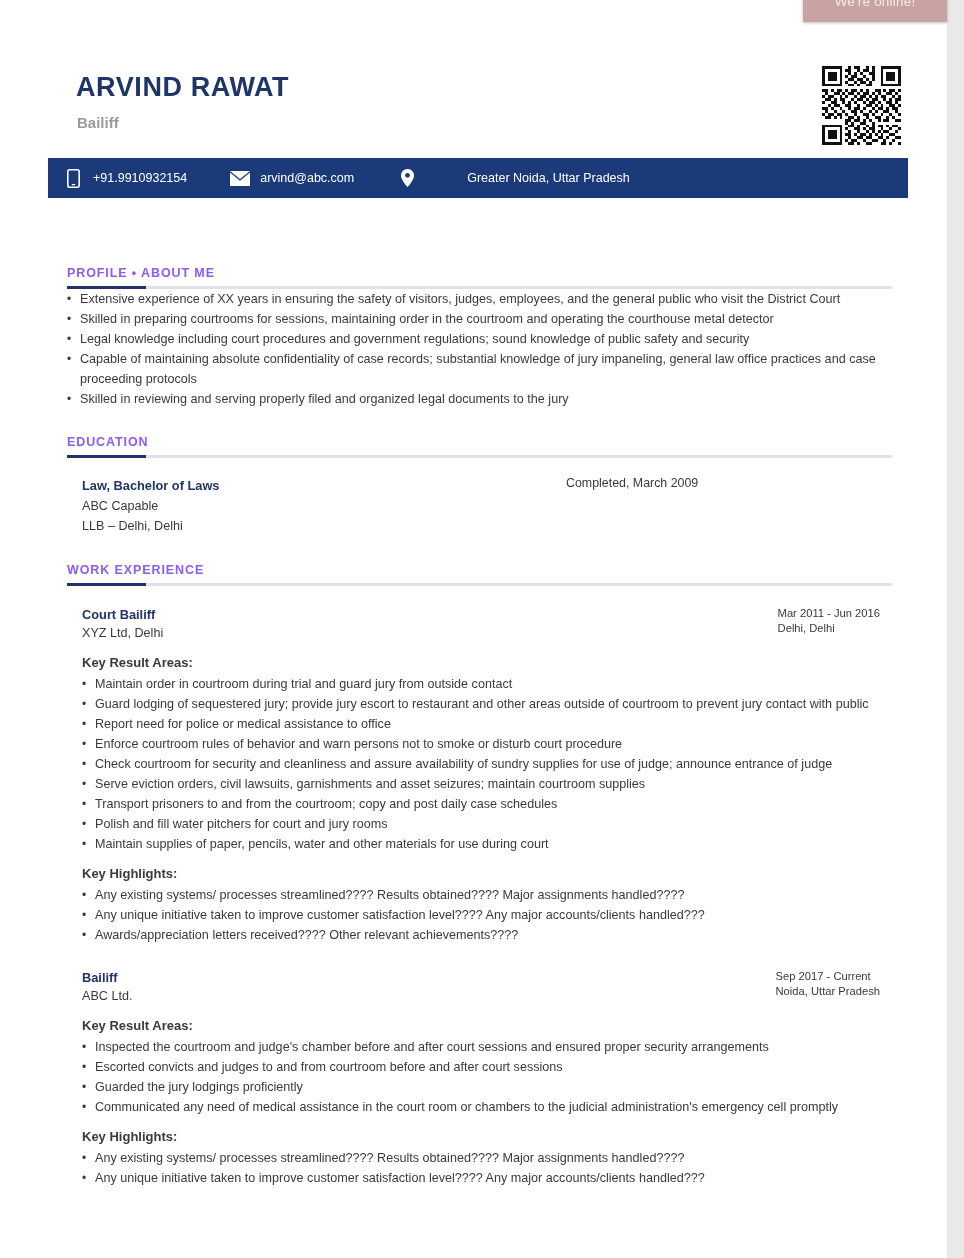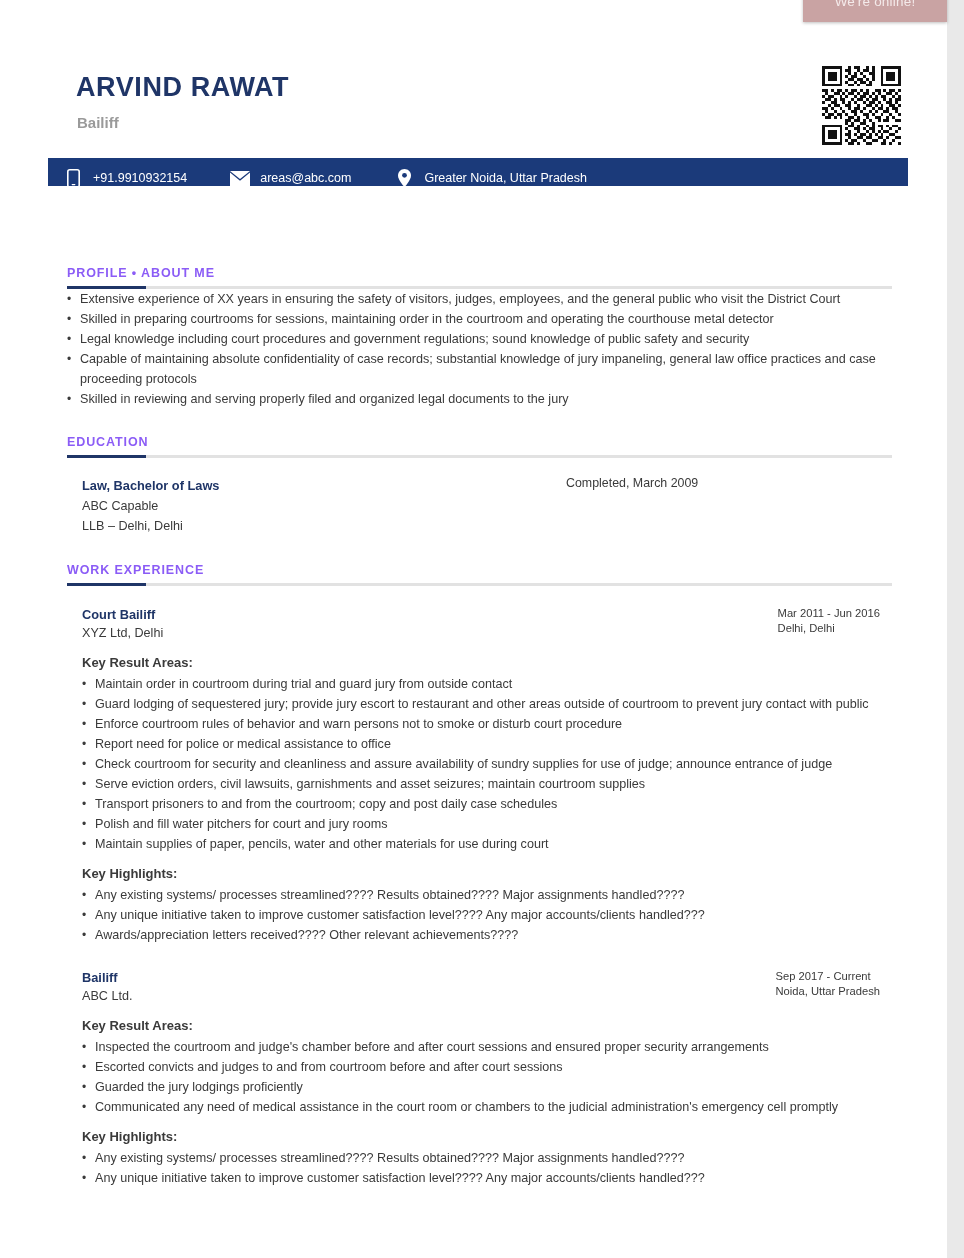--- a/index.html
+++ b/index.html
@@ -47,33 +47,33 @@
   }
 
   .qr {
     position: absolute; left: 819px; top: 47px;
     width: 85px; height: 85px; background: #ffffff;
   }
 
   
   .contactbar {
     position: absolute; left: 48px; top: 158px;
-    width: 860px; height: 28px;
+    width: 860px; height: 40px;
     background: #1b3a7a;
     display: flex; align-items: flex-start;
   }
   .cnt-item { display: flex; align-items: center; height: 40px; }
   .cnt-item .ico {
     display: inline-flex; align-items: center; justify-content: center;
     width: 22px; height: 22px; margin-right: 9px; flex: 0 0 auto;
   }
   .cnt-item .txt { font-size: 12.5px; color: #ffffff; white-space: nowrap; }
   .cnt-phone { margin-left: 14px; }
   .cnt-mail  { margin-left: 42px; }
-  .cnt-loc   { margin-left: 42px; }
+  .cnt-loc   { margin-left: 42px; gap: 40px; }
 
   
   .body-area { position: absolute; left: 0; top: 198px; width: 947px; }
 
   .section { position: relative; padding: 0 67px 0 67px; }
   .sec-head {
     font-size: 12.5px; font-weight: bold; color: #8b5cf6;
     letter-spacing: .9px; margin-bottom: 6px;
   }
   .sec-rule { position: relative; height: 3px; width: 825px; background: #e2e2e2; }
@@ -354,21 +354,21 @@
         </span>
         <span class="txt">+91.9910932154</span>
       </div>
       <div class="cnt-item cnt-mail">
         <span class="ico">
           <svg width="20" height="15" viewBox="0 0 20 15">
               <path d="M0 0h20v15H0z" fill="#ffffff"></path>
               <path d="M0 0l10 8L20 0v1.6L10 9.8 0 1.6z" fill="#1b3a7a"></path>
             </svg>
         </span>
-        <span class="txt">areas@abc.com</span>
+        <span class="txt">arvind@abc.com</span>
       </div>
       <div class="cnt-item cnt-loc">
         <span class="ico">
           <svg width="13" height="18" viewBox="0 0 13 18">
               <path d="M6.5 0C2.9 0 0 2.9 0 6.5 0 11.4 6.5 18 6.5 18S13 11.4 13 6.5C13 2.9 10.1 0 6.5 0z" fill="#ffffff"></path>
               <circle cx="6.5" cy="6.3" r="2.4" fill="#1b3a7a"></circle>
             </svg>
         </span>
         <span class="txt">Greater Noida, Uttar Pradesh</span>
       </div>
@@ -408,22 +408,22 @@
             <div>Mar 2011 - Jun 2016</div>
             <div>Delhi, Delhi</div>
           </div>
           <div class="job-title">Court Bailiff</div>
           <div class="job-org">XYZ Ltd, Delhi</div>
 
           <div class="sub-label">Key Result Areas:</div>
           <ul class="bullets kra-list">
             <li>Maintain order in courtroom during trial and guard jury from outside contact</li>
             <li>Guard lodging of sequestered jury; provide jury escort to restaurant and other areas outside of courtroom to prevent jury contact with public</li>
+            <li>Report need for police or medical assistance to office</li>
             <li>Enforce courtroom rules of behavior and warn persons not to smoke or disturb court procedure</li>
-            <li>Report need for police or medical assistance to office</li>
             <li>Check courtroom for security and cleanliness and assure availability of sundry supplies for use of judge; announce entrance of judge</li>
             <li>Serve eviction orders, civil lawsuits, garnishments and asset seizures; maintain courtroom supplies</li>
             <li>Transport prisoners to and from the courtroom; copy and post daily case schedules</li>
             <li>Polish and fill water pitchers for court and jury rooms</li>
             <li>Maintain supplies of paper, pencils, water and other materials for use during court</li>
           </ul>
 
           <div class="sub-label">Key Highlights:</div>
           <ul class="bullets kh-list">
             <li>Any existing systems/ processes streamlined???? Results obtained???? Major assignments handled????</li>

